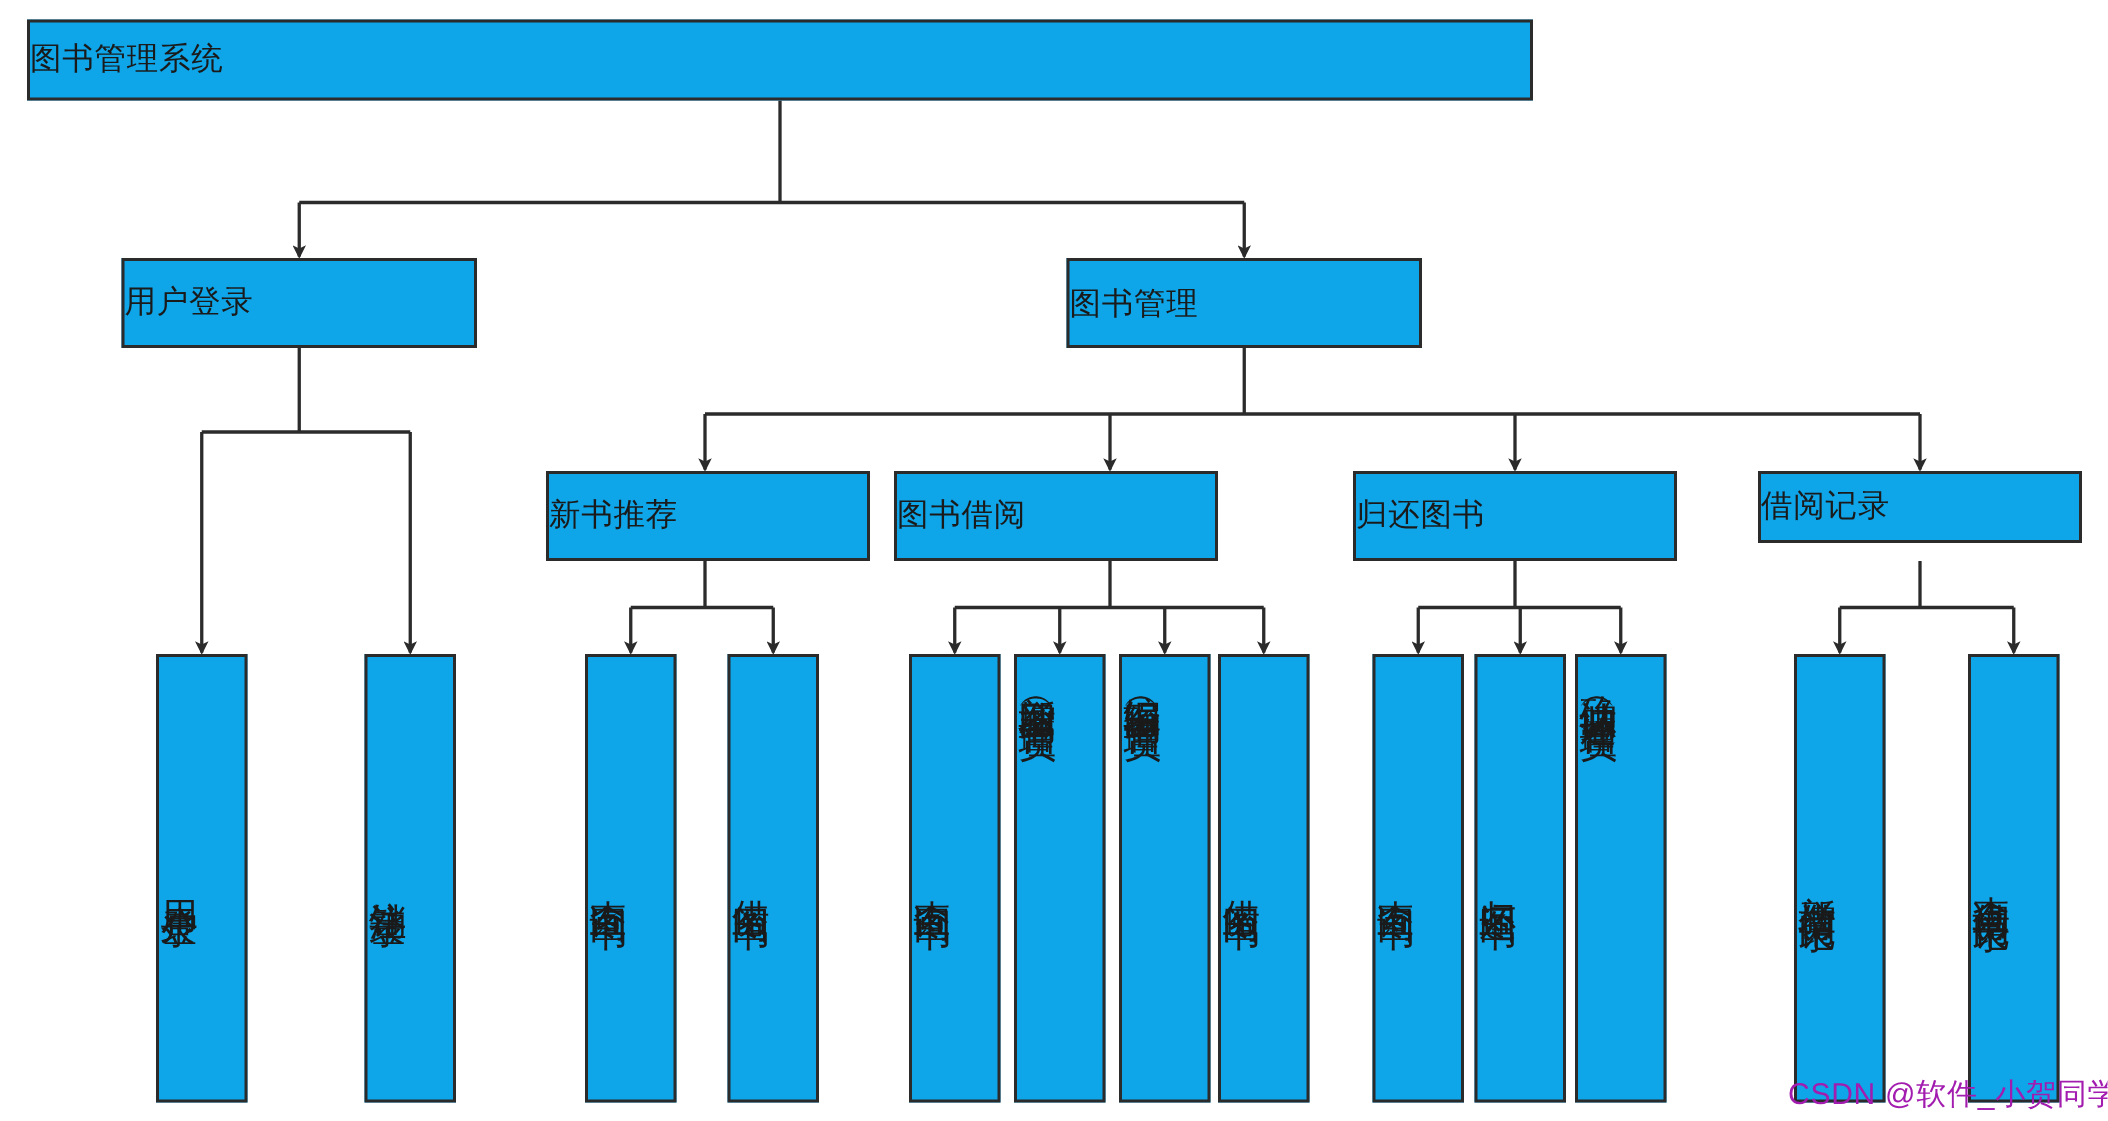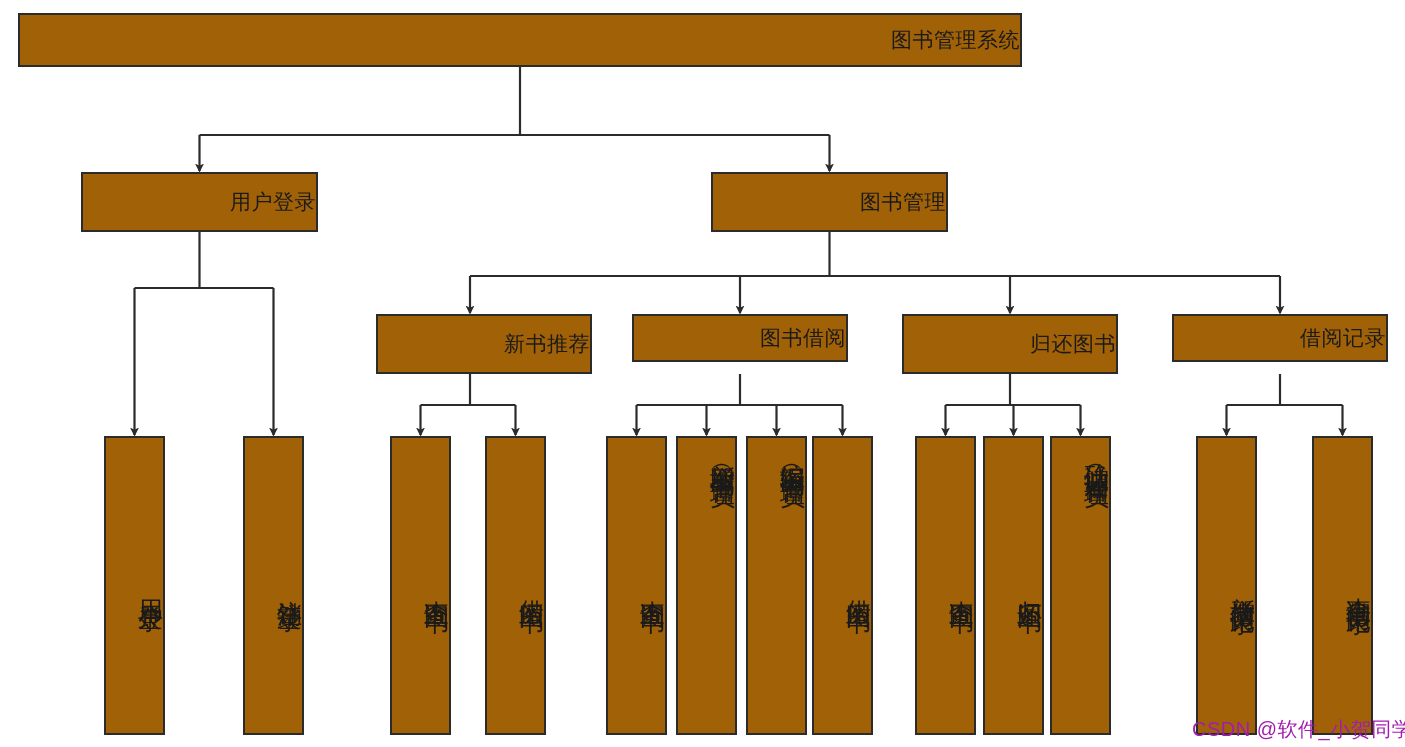--- a/index.html
+++ b/index.html
@@ -7,25 +7,25 @@
     width:1405px;height:747px;
     background:#ffffff;
     font-family:"Liberation Sans","DejaVu Sans",sans-serif;
     overflow:hidden;
   }
   #stage{position:relative;width:1405px;height:747px;}
   svg.edges{position:absolute;left:0;top:0;width:1405px;height:747px;overflow:visible;}
   .node{
     position:absolute;
     box-sizing:border-box;
-    background:#a16207;
+    background:#0ea5e9;
     border:2px solid #2b2b2b;
     display:flex;
     align-items:center;
-    justify-content:flex-end;
+    justify-content:flex-start;
   }
   .node .label{
     color:#1a1a1a;
     line-height:1.08;
     text-align:center;
     white-space:pre;
   }
   .node.horiz .label{
     font-size:21px;
     letter-spacing:0.5px;
@@ -102,24 +102,24 @@
   <div id="node-layer">
       <div class="node horiz" style="left: 18px; top: 13px; width: 1004px; height: 54px;">
         <span class="label">图书管理系统</span>
       </div>
       <div class="node horiz" style="left: 81px; top: 172px; width: 237px; height: 60px;">
         <span class="label">用户登录</span>
       </div>
       <div class="node horiz" style="left: 711px; top: 172px; width: 237px; height: 60px; font-family: Liberation Serif, serif;">
         <span class="label">图书管理</span>
       </div>
-      <div class="node horiz" style="left: 376px; top: 314px; width: 216px; height: 60px;">
+      <div class="node horiz" style="left: 364px; top: 314px; width: 216px; height: 60px;">
         <span class="label">新书推荐</span>
       </div>
-      <div class="node horiz" style="left: 632px; top: 314px; width: 216px; height: 48px;">
+      <div class="node horiz" style="left: 596px; top: 314px; width: 216px; height: 60px;">
         <span class="label">图书借阅</span>
       </div>
       <div class="node horiz" style="left: 902px; top: 314px; width: 216px; height: 60px;">
         <span class="label">归还图书</span>
       </div>
       <div class="node horiz" style="left: 1172px; top: 314px; width: 216px; height: 48px;">
         <span class="label">借阅记录</span>
       </div>
       <div class="node vert center" style="left: 104px; top: 436px; width: 61px; height: 299px;">
         <span class="label">用户登录</span>

